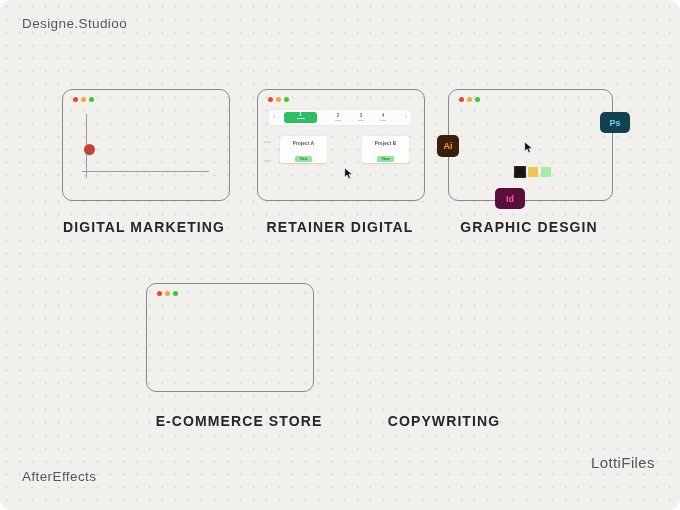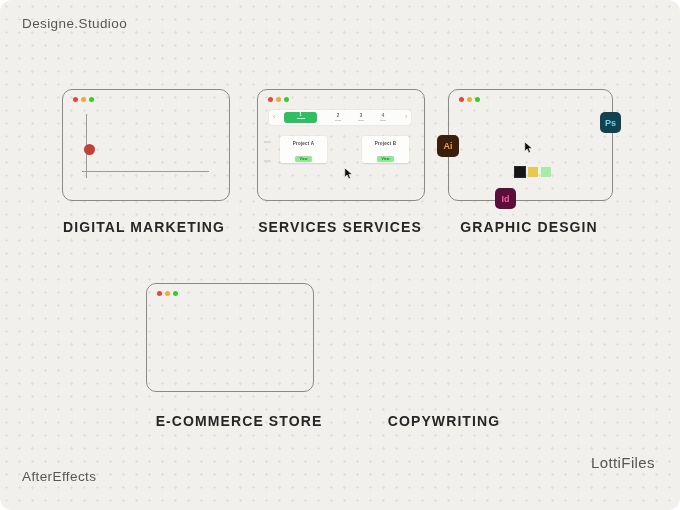--- a/index.html
+++ b/index.html
@@ -55,21 +55,21 @@
     box-shadow:0 .5px 1.5px rgba(0,0,0,.12);text-align:center;}
   .pa{left:22px;} .pb{left:104px;}
   .pname{display:block;margin-top:5px;font-size:4.5px;font-weight:700;color:#4a4a4a;letter-spacing:.2px;}
   .pbtn{display:inline-block;margin-top:4px;width:17px;height:6px;background:#8fe893;border-radius:1.5px;
     font-size:3.5px;font-weight:700;color:#2c703a;line-height:6px;text-align:center;}
 
   .cursor{position:absolute;}
   .cur2{left:86px;top:76px;} .cur3{left:75px;top:50px;}
 
   
-  .adobe{position:absolute;width:21px;height:21px;border-radius:5px;display:flex;
+  .adobe{position:absolute;width:30px;height:21px;border-radius:5px;display:flex;
     align-items:center;justify-content:center;font-size:9px;font-weight:700;
     font-family:"Liberation Sans",sans-serif;}
   .ps{left:151px;top:22px;} .ai{left:-12px;top:45px;width:22px;height:22px;} .id{left:46px;top:98px;}
   .swatches{position:absolute;left:66px;top:77px;display:flex;gap:3px;}
   .swatch{width:10px;height:10px;}
   .swatch.first{outline:1px solid #2c2c2c;}
 
   
   .copy-center{position:absolute;left:50%;top:45px;transform:translateX(-50%);white-space:nowrap;
     font-size:7.5px;font-weight:700;letter-spacing:.7px;color:#222;}
@@ -136,21 +136,21 @@
     <div class="pcard pb">
       <span class="pname">Project B</span>
       <span class="pbtn">View</span>
     </div>
     <span class="cursor cur2">
       <svg width="9" height="13" viewBox="0 0 12 17">
           <path d="M1 1 L1 13.5 L4.2 10.6 L6.3 15.4 L8.6 14.4 L6.5 9.7 L11 9.7 Z" fill="#111" stroke="#fff" stroke-width="0.8"></path>
         </svg>
     </span>
   </div>
-  <div class="wlabel l2">SERVICES SERVICES</div>
+  <div class="wlabel l2">RETAINER DIGITAL</div>
 
   <div class="window w3">
     <div class="tl">
       <i class="r"></i>
       <i class="y"></i>
       <i class="g"></i>
     </div>
     <span class="adobe ps" style="background-color: rgb(18, 65, 79); color: rgb(110, 209, 238);">Ps</span>
     <span class="adobe ai" style="background-color: rgb(58, 31, 12); color: rgb(245, 153, 61);">Ai</span>
     <span class="adobe id" style="background-color: rgb(90, 14, 58); color: rgb(247, 91, 159);">Id</span>

